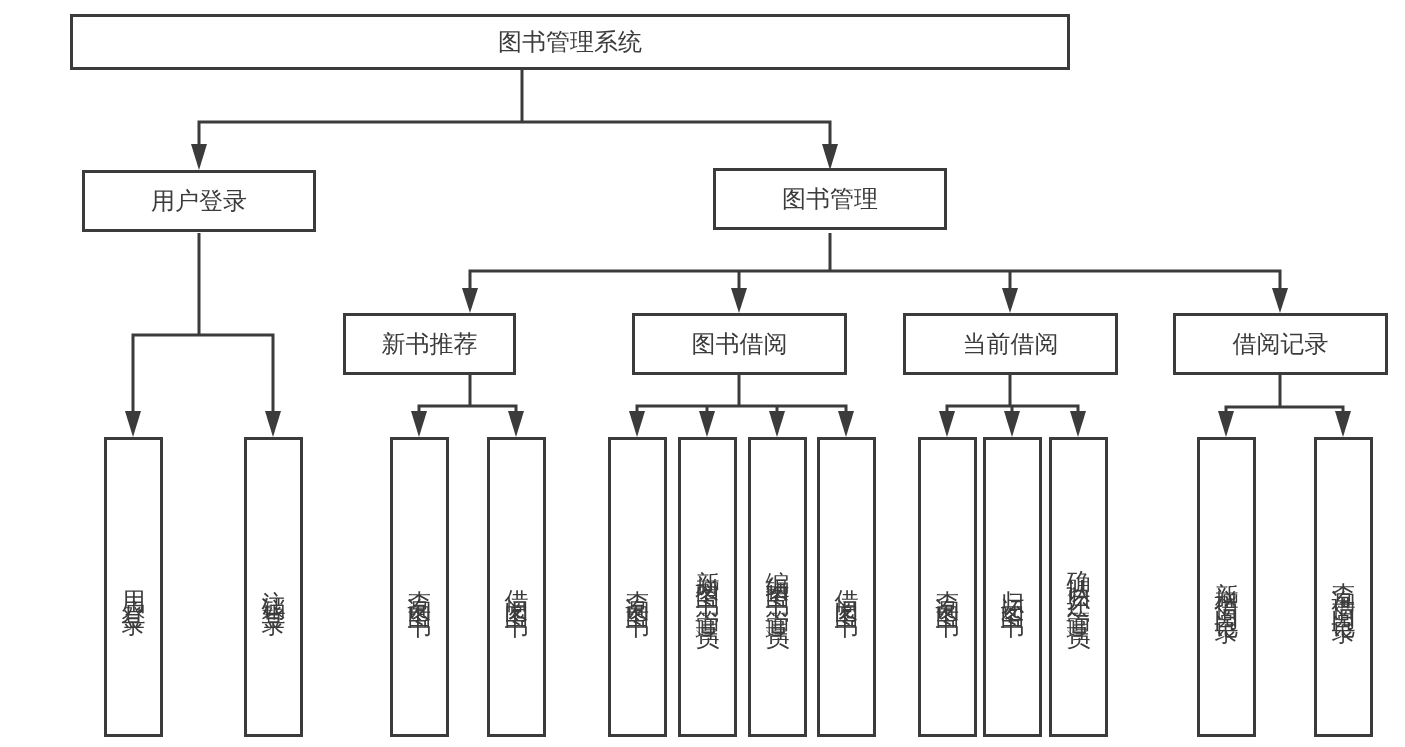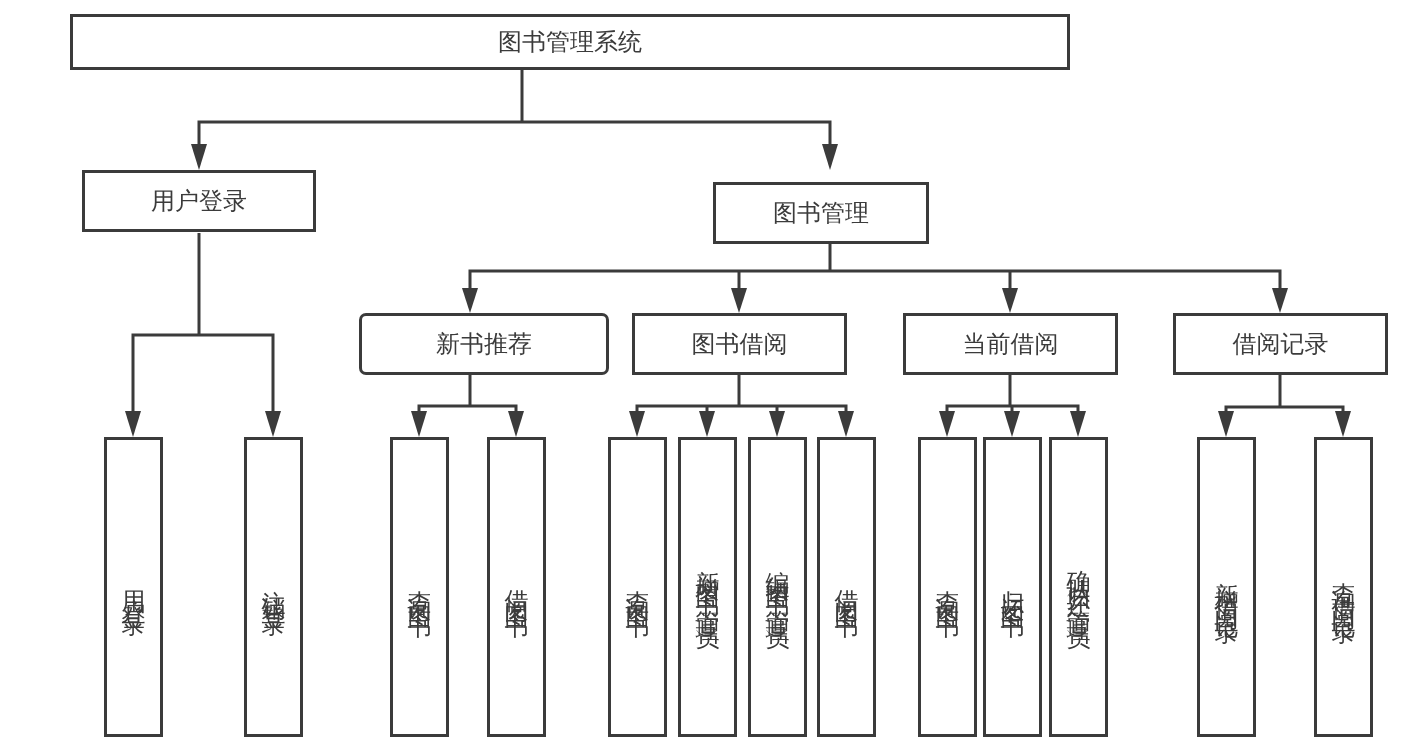--- a/index.html
+++ b/index.html
@@ -147,25 +147,25 @@
     </g>
   </svg>
 
   <div class="node root">
     <span>图书管理系统</span>
   </div>
 
   <div class="node header" style="left:82px; top:170px; width:234px;">
     <span>用户登录</span>
   </div>
-  <div class="node header" style="left:713px; top:182px; width:216px;">
+  <div class="node header" style="left:713px; top:168px; width:234px;">
     <span>图书管理</span>
   </div>
 
-  <div class="node header" style="left:359px; top:313px; width:250px;border-radius:7px;">
+  <div class="node header" style="left:343px; top:313px; width:173px;">
     <span>新书推荐</span>
   </div>
   <div class="node header" style="left:632px; top:313px; width:215px;">
     <span>图书借阅</span>
   </div>
   <div class="node header" style="left:903px; top:313px; width:215px;">
     <span>当前借阅</span>
   </div>
   <div class="node header" style="left:1173px; top:313px; width:215px;">
     <span>借阅记录</span>

